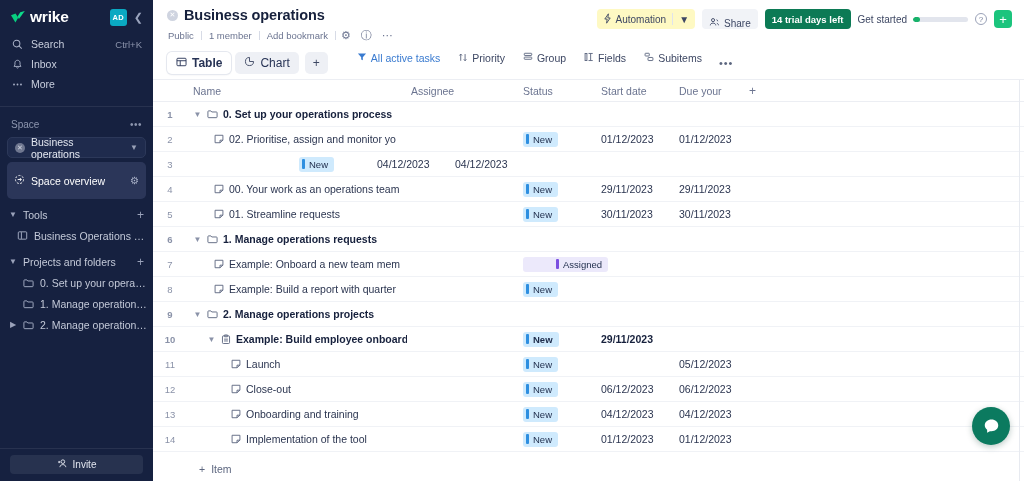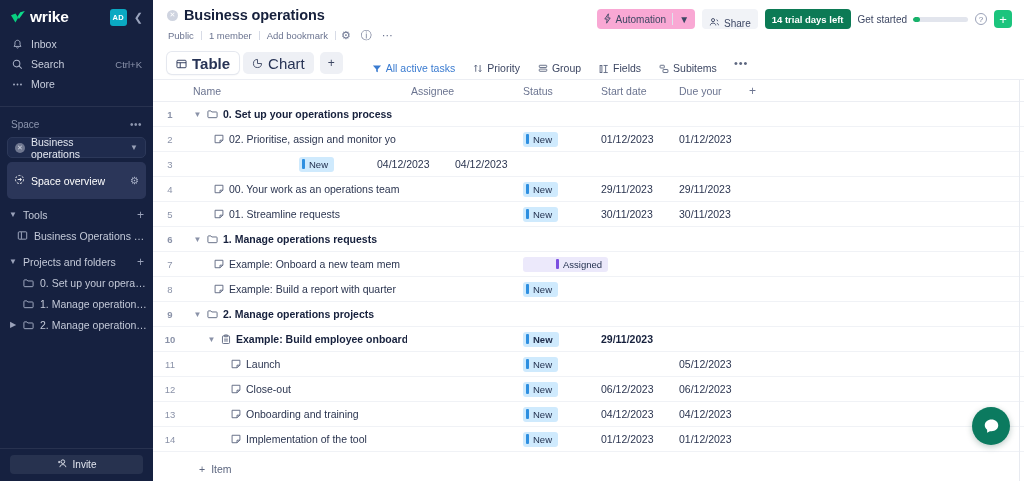--- a/index.html
+++ b/index.html
@@ -113,47 +113,47 @@
   .crumbs .cr:first-child { padding-left:1px; }
   .crumbs .vb { width:1px; height:9px; background:#d7dbe6; }
   .crumbs .ici { padding: 0 5px; font-size:11px; color:#6b7490; cursor:pointer; }
 
   .top-actions { display:flex; align-items:center; gap:7px; padding-top:2px; }
   .btn-soft {
     height: 20px; border-radius: 4px; background:#f1f3f7;
     display:flex; align-items:flex-end; gap:4px; padding: 0 7px;
     font-size: 10px; color:#3d4763; cursor:pointer;
   }
-  .split { display:flex; align-items:center; background:#f9a8d4; border-radius:4px; height:20px; }
+  .split { display:flex; align-items:center; background:#fef9c3; border-radius:4px; height:20px; }
   .split .seg { display:flex; align-items:center; gap:4px; padding:0 6px; font-size:10px; color:#3d4763; cursor:pointer; }
   .split .vdiv { width:1px; height:12px; background:#dfe3ec; }
   .trial-pill {
     height:20px; border-radius:4px; background:#0c7a55; color:#fff;
     display:flex; align-items:center; padding:0 7px; font-size:9.5px; font-weight:600; cursor:pointer;
   }
   .getstarted { display:flex; align-items:center; gap:6px; font-size:10px; color:#3d4763; }
   .prog { width:55px; height:5px; border-radius:3px; background:#e2e5ed; overflow:hidden; }
   .prog > i { display:block; height:5px; background:#17b26a; border-radius:3px; }
   .q-ic { width:12px; height:12px; border-radius:50%; border:1.2px solid #9aa2b8; color:#79829b; font-size:8px; display:flex; align-items:center; justify-content:center; cursor:pointer; }
   .plus-green {
     width:18px; height:18px; border-radius:4px; background:#1bc47d; color:#fff;
     display:flex; align-items:center; justify-content:center; font-size:13px; line-height:1; cursor:pointer;
   }
 
   
   .toolbar { height: 32px; display:flex; align-items:center; padding: 0 14px; gap:4px; }
   .tab {
     height:22px; border-radius:5px; display:flex; align-items:center; gap:5px;
-    padding: 0 9px; font-size:15px; color:#273355; cursor:pointer;
+    padding: 0 9px; font-size:12px; color:#273355; cursor:pointer;
   }
   .tab.active { background:#fff; box-shadow: 0 0 0 1px #e5e8ef, 0 1px 2px rgba(20,30,60,.09); font-weight:600; }
   .tab.inactive { background:#eef0f5; }
   .tab-plus { width:23px; height:22px; border-radius:5px; background:#eef0f5; display:flex; align-items:center; justify-content:center; font-size:12px; color:#3d4763; cursor:pointer; margin-left:2px; }
   .tb-sep { width: 14px; }
-  .tb-item { display:flex; align-items:flex-end; gap:4px; font-size:10.5px; color:#3d4763; padding:0 7px; height:22px; cursor:pointer; }
+  .tb-item { display:flex; align-items:flex-start; gap:4px; font-size:10.5px; color:#3d4763; padding:0 7px; height:22px; cursor:pointer; }
   .tb-item.filter { color:#3a7bd0; }
   .tb-item .ic { color:#5c6party; color:#5c667f; font-size:10px; display:flex; }
   .tb-item.filter .ic { color:#3a7bd0; }
   .tb-dots { font-size:11px; color:#5c667f; padding:0 6px; cursor:pointer; letter-spacing:1px; }
 
   
   .table-area { flex:1; position:relative; overflow:hidden; border-top:1px solid #eceef3; }
   .thead { display:flex; height:22px; align-items:center; font-size:10.5px; color:#6b7490; border-bottom:1px solid #eceef3; background:#fff; }
   .tr {
     display:flex; height:25px; align-items:center; font-size:10.5px;
@@ -224,35 +224,35 @@
         <span class="logo-text">wrike</span>
       </div>
       <div class="avatar-sq">AD</div>
       <span class="collapse-ic">❮</span>
     </div>
 
     <div class="sb-nav">
       <div class="sb-row">
         <span class="ic">
           <svg width="11" height="11" viewBox="0 0 12 12">
-              <path d="M6 1.4c-1.7 0-2.8 1.2-2.8 2.8v2.2L2.3 8.1h7.4L8.8 6.4V4.2C8.8 2.6 7.7 1.4 6 1.4z" fill="none" stroke="currentColor" stroke-width="1"></path>
-              <path d="M4.9 9.2a1.2 1.2 0 0 0 2.2 0" fill="none" stroke="currentColor" stroke-width="1"></path>
-            </svg>
-        </span>
-        <span class="lbl">Inbox</span>
+              <circle cx="5" cy="5" r="3.6" fill="none" stroke="currentColor" stroke-width="1.1"></circle>
+              <line x1="7.6" y1="7.6" x2="10.6" y2="10.6" stroke="currentColor" stroke-width="1.1"></line>
+            </svg>
+        </span>
+        <span class="lbl">Search</span>
+        <span class="kbd">Ctrl+K</span>
       </div>
       <div class="sb-row">
         <span class="ic">
           <svg width="11" height="11" viewBox="0 0 12 12">
-              <circle cx="5" cy="5" r="3.6" fill="none" stroke="currentColor" stroke-width="1.1"></circle>
-              <line x1="7.6" y1="7.6" x2="10.6" y2="10.6" stroke="currentColor" stroke-width="1.1"></line>
-            </svg>
-        </span>
-        <span class="lbl">Search</span>
-        <span class="kbd">Ctrl+K</span>
+              <path d="M6 1.4c-1.7 0-2.8 1.2-2.8 2.8v2.2L2.3 8.1h7.4L8.8 6.4V4.2C8.8 2.6 7.7 1.4 6 1.4z" fill="none" stroke="currentColor" stroke-width="1"></path>
+              <path d="M4.9 9.2a1.2 1.2 0 0 0 2.2 0" fill="none" stroke="currentColor" stroke-width="1"></path>
+            </svg>
+        </span>
+        <span class="lbl">Inbox</span>
       </div>
       <div class="sb-row">
         <span class="ic">
           <svg width="11" height="11" viewBox="0 0 12 12">
               <circle cx="2.2" cy="6" r="1" fill="currentColor"></circle>
               <circle cx="6" cy="6" r="1" fill="currentColor"></circle>
               <circle cx="9.8" cy="6" r="1" fill="currentColor"></circle>
             </svg>
         </span>
         <span class="lbl">More</span>

